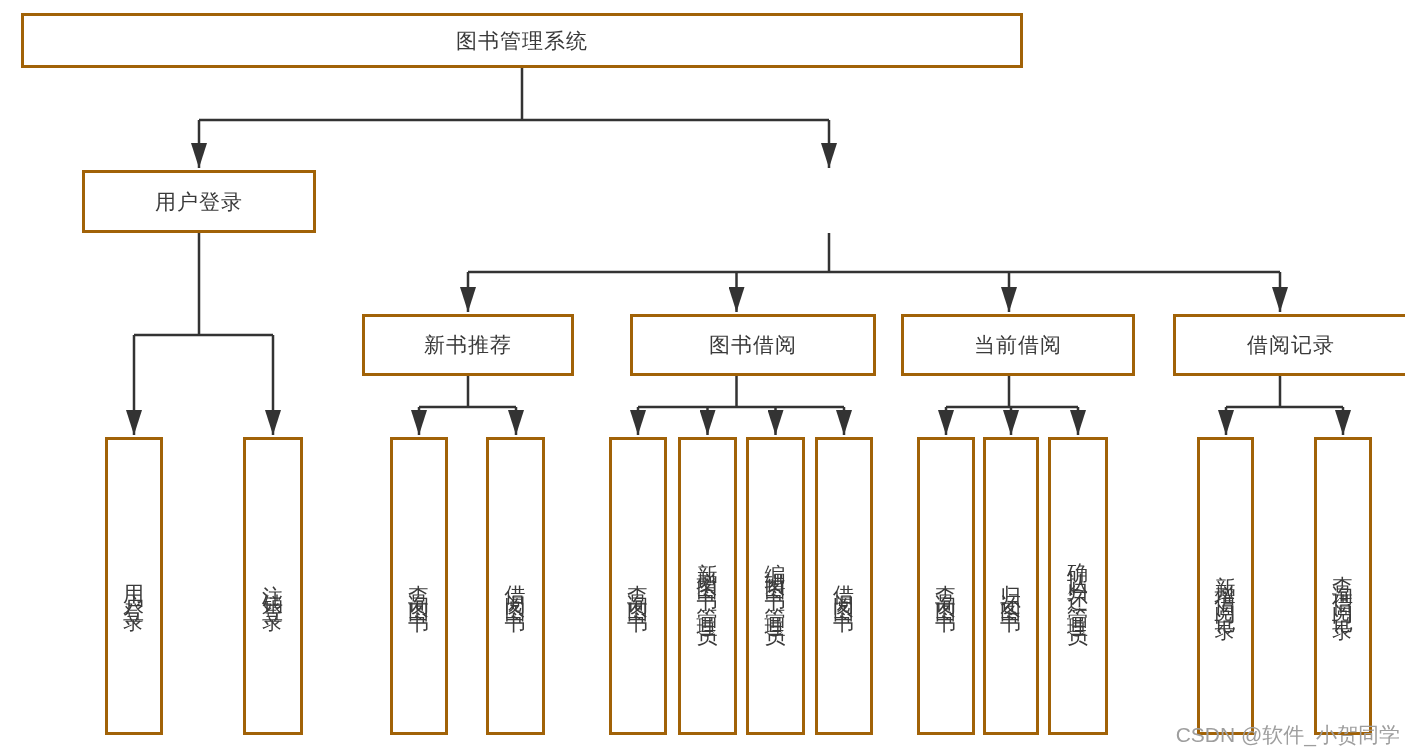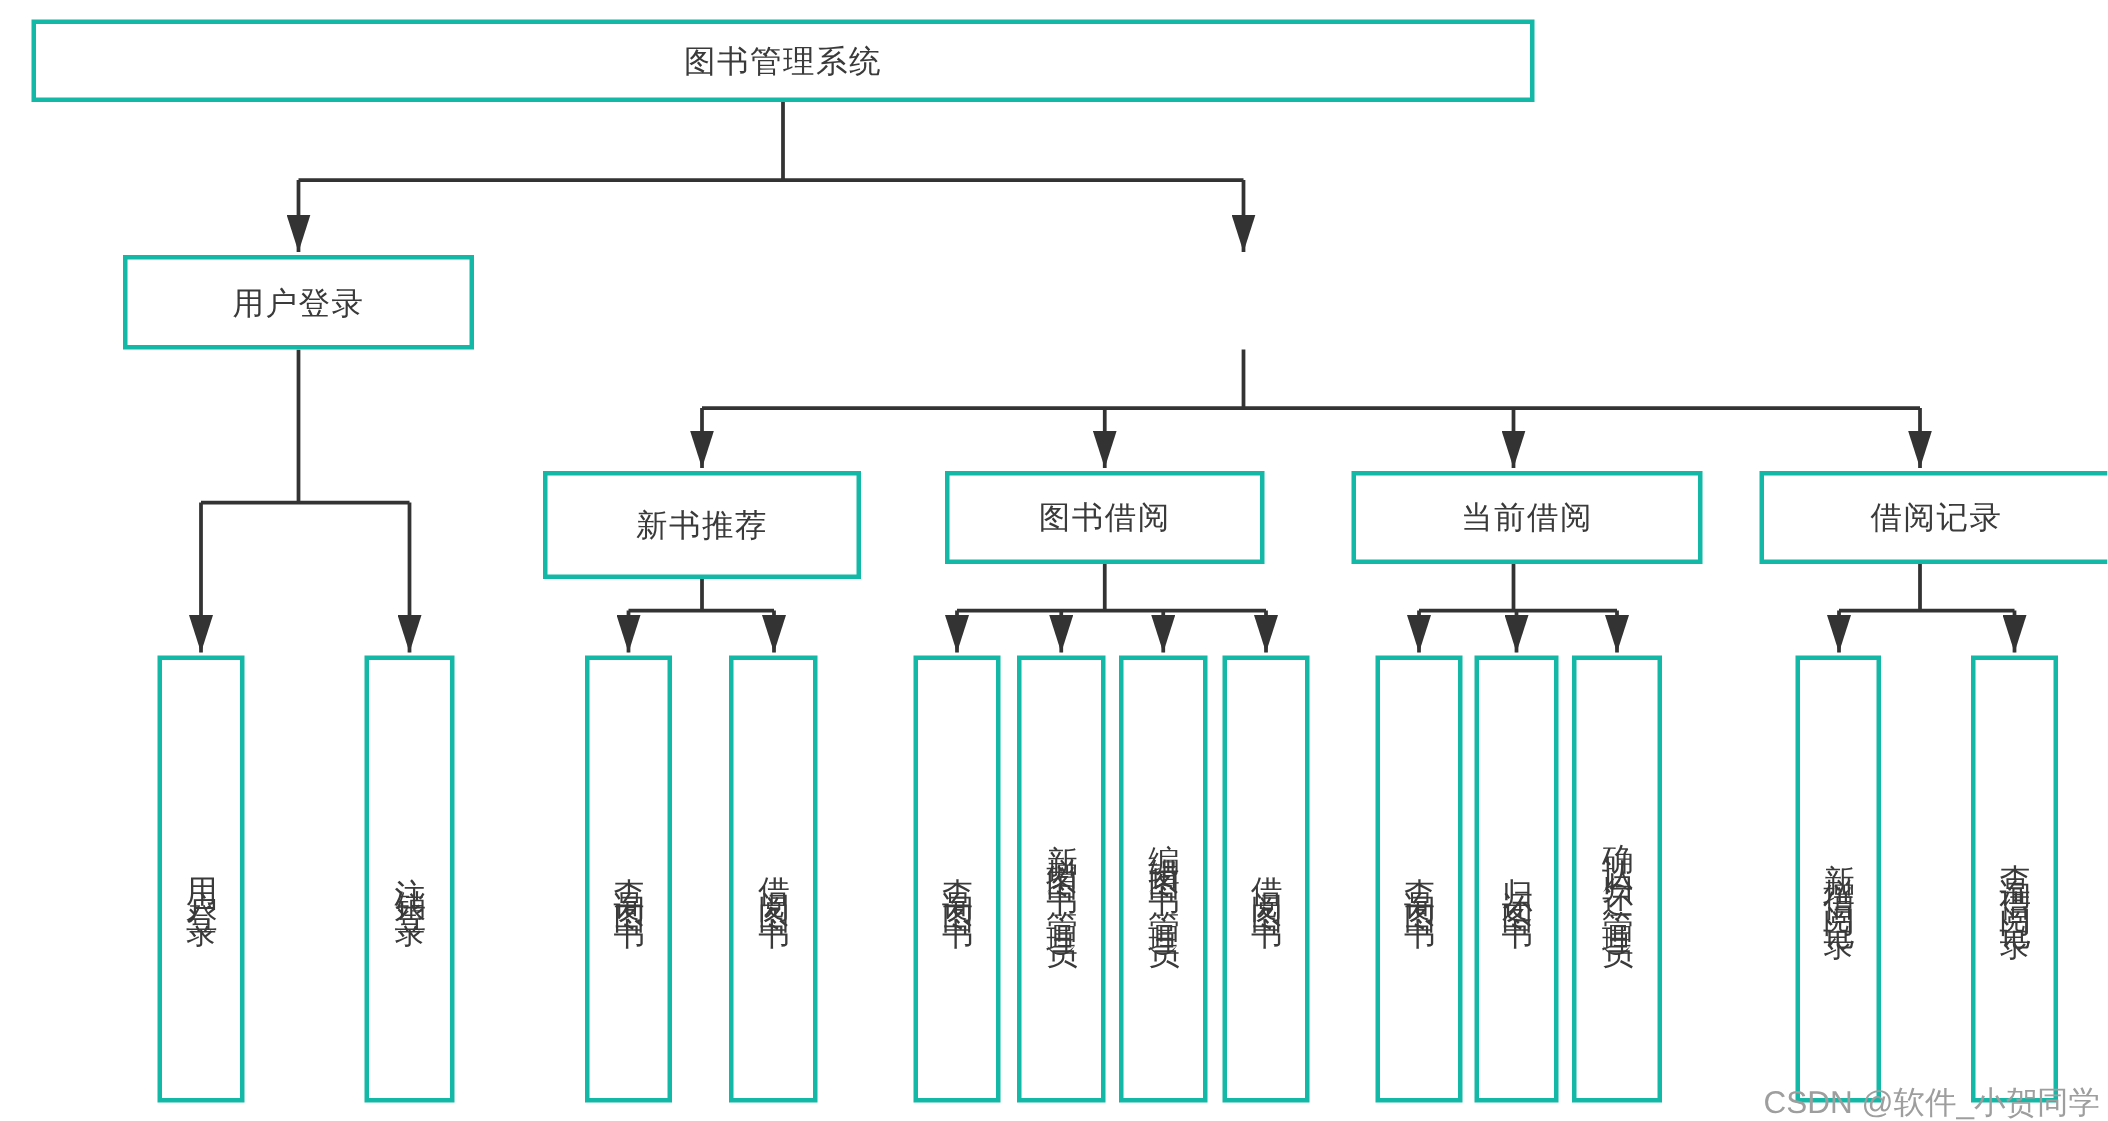--- a/index.html
+++ b/index.html
@@ -7,31 +7,31 @@
     position:relative;
     width:1405px;height:747px;
     background:#ffffff;
     font-family:"Liberation Sans","DejaVu Sans",sans-serif;
     overflow:hidden;
   }
   .edges{position:absolute;left:0;top:0;width:1405px;height:747px;}
   .node{
     position:absolute;
     box-sizing:border-box;
-    border:3px solid #14b8a6;
+    border:3px solid #a16207;
     background:#ffffff;
     display:flex;align-items:center;justify-content:center;
     color:#3a3a3a;
   }
   .hlabel{font-size:21px;letter-spacing:1px;white-space:nowrap;}
   .root{left:21px;top:13px;width:1002px;height:55px;}
   .b1{left:82px;top:170px;width:234px;height:63px;}
   .b2{left:711px;top:170px;width:236px;height:63px;}
-  .c1{left:362px;top:314px;width:212px;height:72px;}
-  .c2{left:630px;top:314px;width:213px;height:62px;}
+  .c1{left:362px;top:314px;width:212px;height:62px;}
+  .c2{left:630px;top:314px;width:246px;height:62px;}
   .c3{left:901px;top:314px;width:234px;height:62px;}
   .c4{left:1173px;top:314px;width:236px;height:62px;}
   .leaf{top:437px;height:298px;}
   .leaf .vlabel{
     writing-mode:vertical-lr;
     font-size:21px;
     letter-spacing:9px;
     line-height:1;
     color:#3a3a3a;
   }

